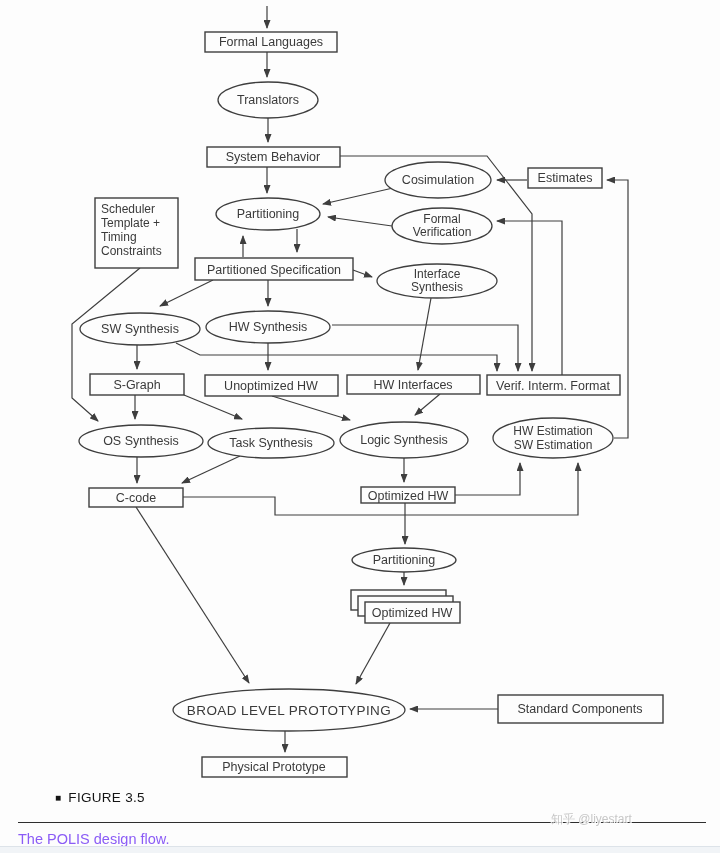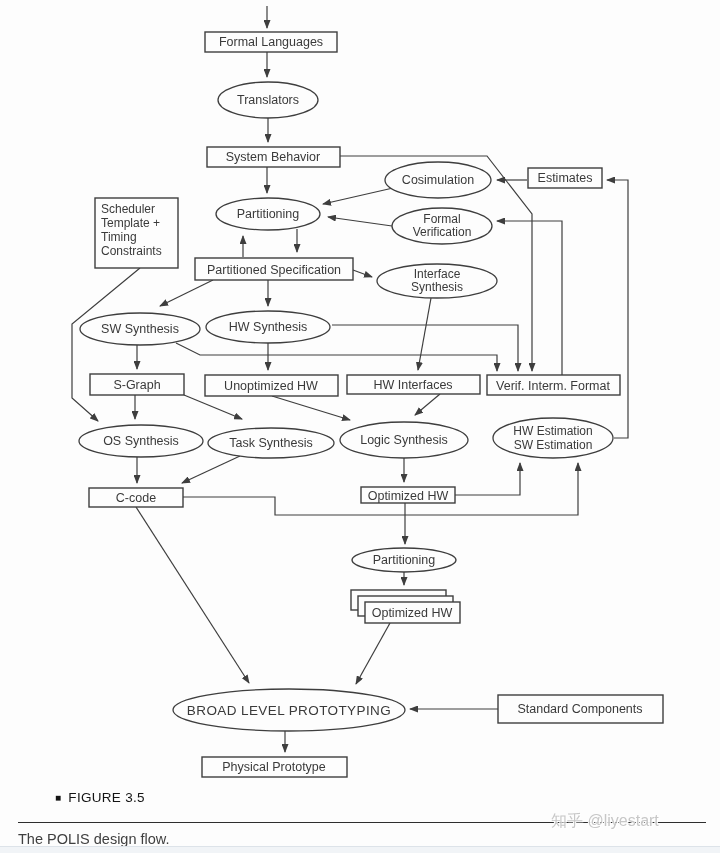--- a/index.html
+++ b/index.html
@@ -18,24 +18,24 @@
   .lbl{font-size:12.5px;text-anchor:middle;}
   .lbl2{font-size:12px;text-anchor:middle;}
   .sched{font-size:12px;text-anchor:start;}
   .big{font-size:13.5px;text-anchor:middle;letter-spacing:.4px;}
   .figure-label{
     position:absolute;left:55px;top:790px;
     font-size:13.5px;font-weight:normal;color:#141414;letter-spacing:.3px;
   }
   .figure-label .bullet{font-size:10px;position:relative;top:-1px;margin-right:7px;color:#141414;}
   .rule{position:absolute;left:18px;width:688px;top:822px;border-top:1.7px solid #2e2e2e;}
-  .caption-text{position:absolute;left:18px;top:831px;font-size:14.5px;color:#404040;}
+  .caption-text{position:absolute;left:18px;top:831px;font-size:14.5px;color:#8b5cf6;}
   .watermark{
     position:absolute;left:551px;top:811px;
-    font-size:16px;color:#c7c7c7;
+    font-size:12px;color:#c7c7c7;
     text-shadow:-1px -1px 0 #fdfdfd,1px 1px 0 #ffffff;
     white-space:nowrap;
   }
   .bottom-strip{
     position:absolute;left:0;top:846px;width:720px;height:7px;
     background:#f1f4f7;border-top:1px solid #dde3e9;box-sizing:border-box;
   }
 </style>
 </head>
 <body>

